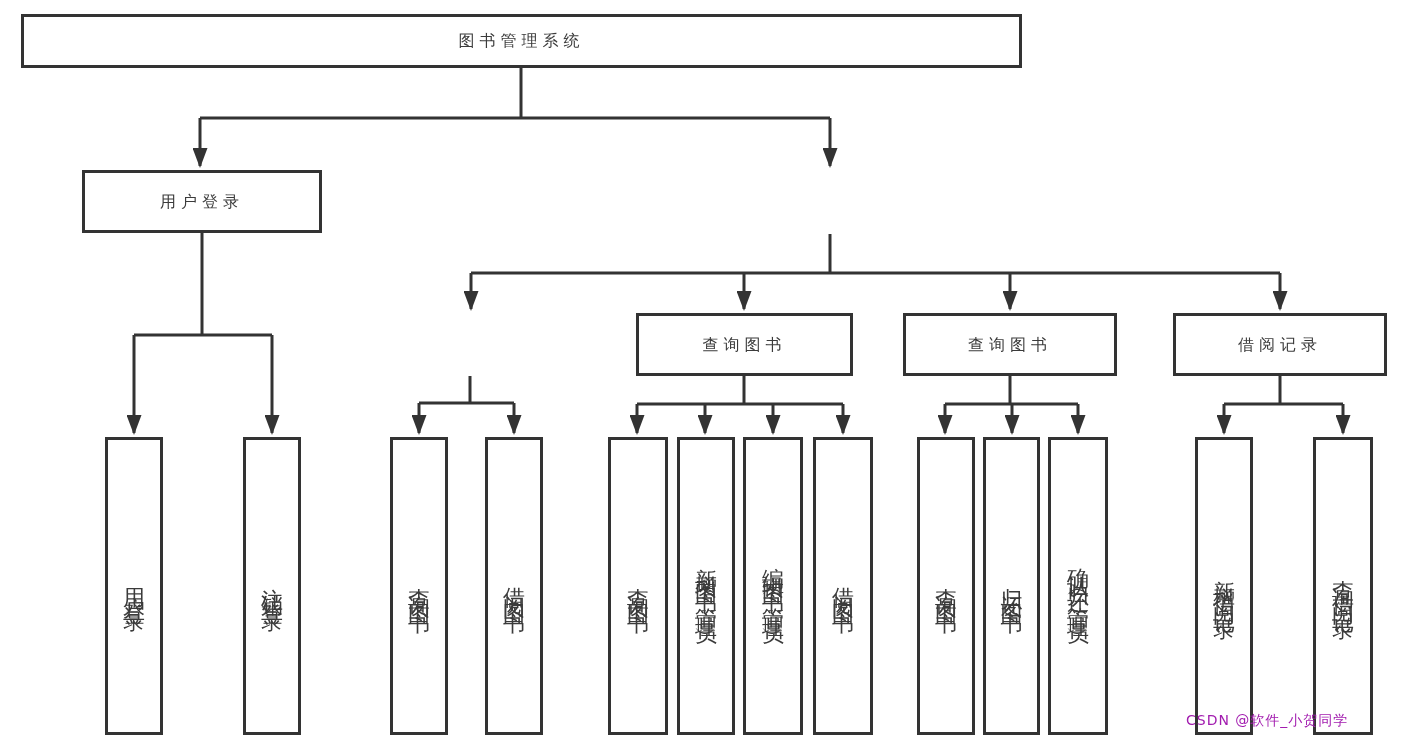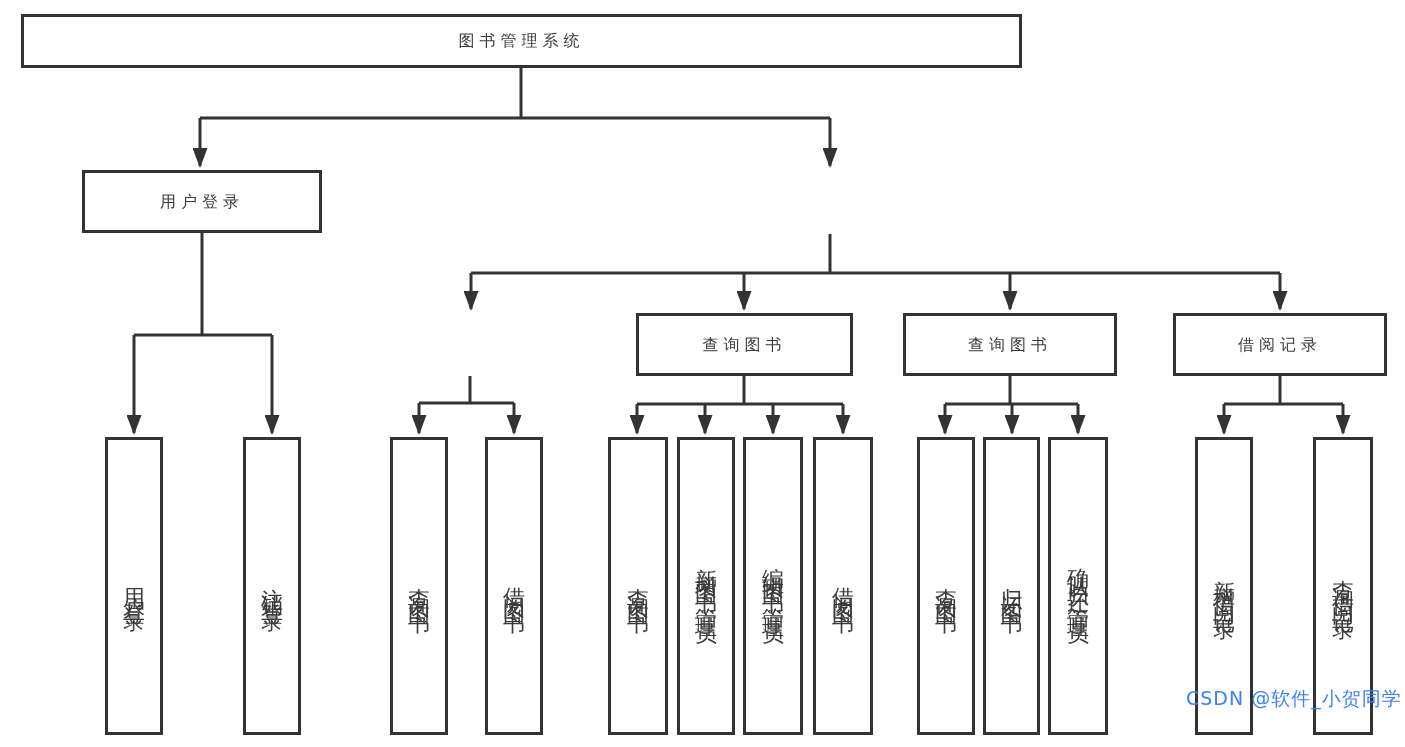--- a/index.html
+++ b/index.html
@@ -14,22 +14,22 @@
     position:absolute; border:3px solid #333333; background:#ffffff;
     display:flex; align-items:center; justify-content:center;
     color:#3b3b3b; font-size:16px; letter-spacing:5px; line-height:1;
     white-space:nowrap;
   }
   .vnode {
     writing-mode:vertical-rl; text-orientation:mixed;
     letter-spacing:8px; font-size:22px;
   }
   .watermark {
-    position:absolute; left:1186px; top:686px;
-    color:#3b82f6; font-size:19px; letter-spacing:1px; white-space:nowrap;
+    position:absolute; left:1186px; top:712px;
+    color:#a21caf; font-size:14px; letter-spacing:1px; white-space:nowrap;
   }
 </style>
 </head>
 <body>
 
 <div class="canvas">
 
   <svg class="connectors" viewBox="0 0 1405 747" xmlns="http://www.w3.org/2000/svg">
     <defs>
       <marker id="arrow" viewBox="0 0 20 15" markerUnits="userSpaceOnUse" markerWidth="20" markerHeight="15" refX="18" refY="7.5" orient="auto">

